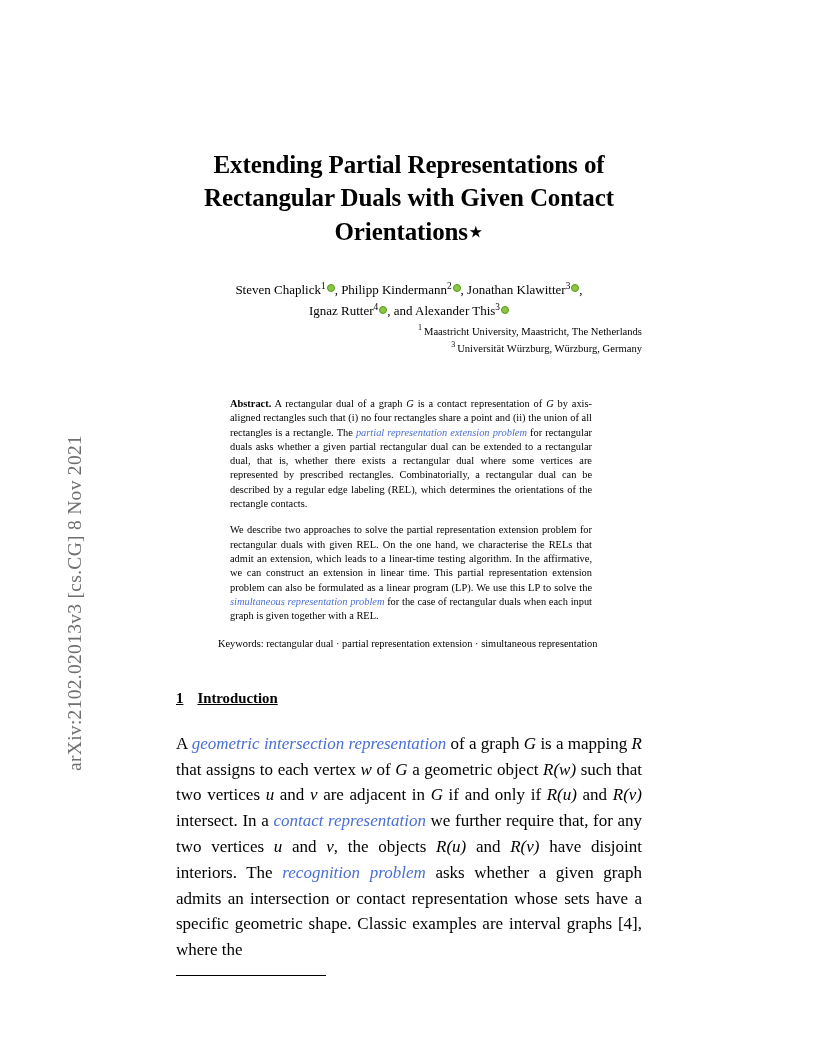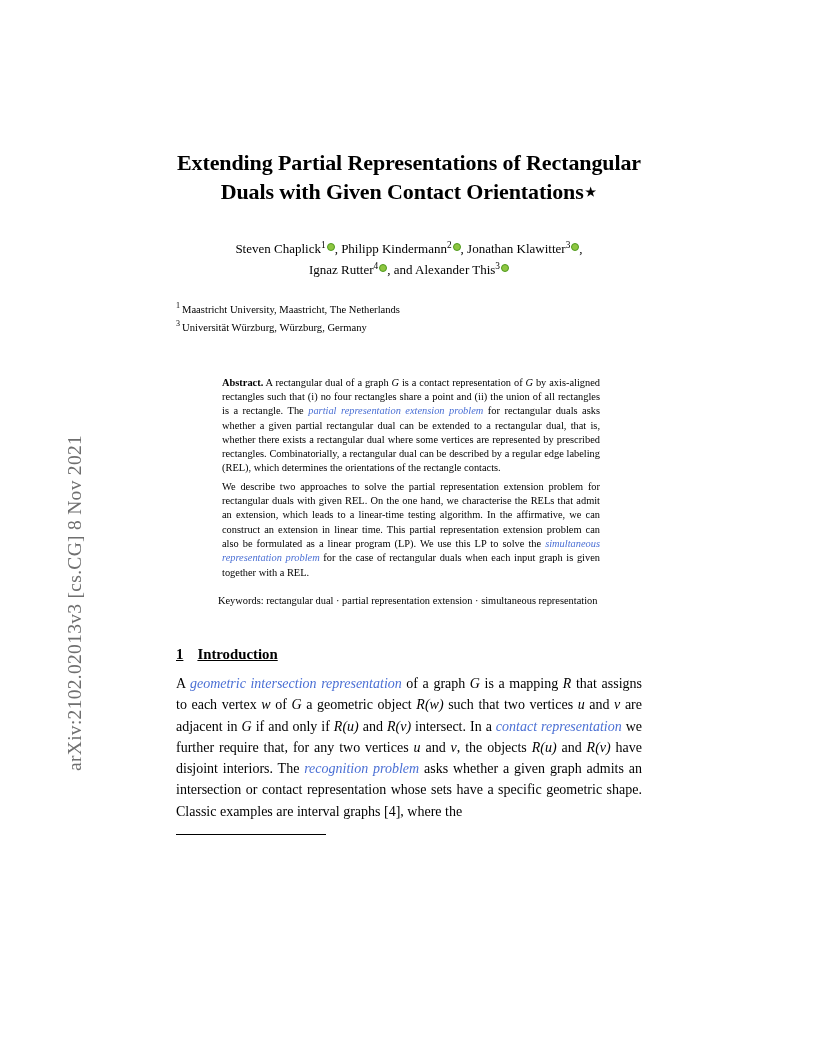--- a/index.html
+++ b/index.html
@@ -43,21 +43,21 @@
     position: absolute;
     left: 176px;
     top: 0;
     width: 466px;
     height: 1056px;
   }
 
   .title {
     margin-top: 148px;
     text-align: center;
-    font-size: 22px;
+    font-size: 25px;
     font-weight: bold;
     line-height: 1.33;
     letter-spacing: -0.1px;
   }
 
   .authors {
     margin-top: 31px;
     text-align: center;
     font-size: 13px;
     line-height: 1.55;
@@ -69,36 +69,35 @@
     border-radius: 50%;
     background: #8ec641;
     border: 1.3px solid #4f9a1e;
     vertical-align: 2px;
     margin-left: 1px;
     box-sizing: border-box;
   }
   sup { font-size: 0.72em; vertical-align: super; }
 
   .affiliations {
-    margin-top: 20px;
-    text-align: left;
+    text-align: right;
     font-size: 10.6px;
     line-height: 1.52;
   }
   .affiliations .num { font-size: 8px; vertical-align: super; margin-right: 2px; }
 
   .abstract {
     margin-top: 40px;
     margin-left: 42px;
     margin-right: 38px;
     font-size: 10.4px;
     line-height: 1.375;
     text-align: justify;
   }
-  .abstract p { margin: 4px; }
+  .abstract p { margin: 12px; }
   .abstract .head { font-weight: bold; }
   .link { color: #4a6fd4; }
   .lit { font-style: italic; }
 
   .keywords {
     margin-top: 14px;
     margin-left: 42px;
     margin-right: 38px;
     font-size: 10.4px;
     line-height: 1.375;
@@ -108,22 +107,22 @@
 
   .section-head {
     margin-top: 38px;
     font-size: 14.8px;
     font-weight: bold;
     text-decoration: underline;
   }
   .section-head .num { margin-right: 14px; }
 
   .body-text {
-    margin-top: 10px;
-    font-size: 14px;
+    margin-top: 24px;
+    font-size: 17px;
     line-height: 1.52;
     text-align: justify;
   }
   .body-text p { margin: 0; }
   .mathit { font-family: "Liberation Serif", serif; font-style: italic; }
   .cal { font-family: "Liberation Serif", serif; font-style: italic; }
 
   .footnote-rule {
     margin-top: 12px;
     width: 150px;

